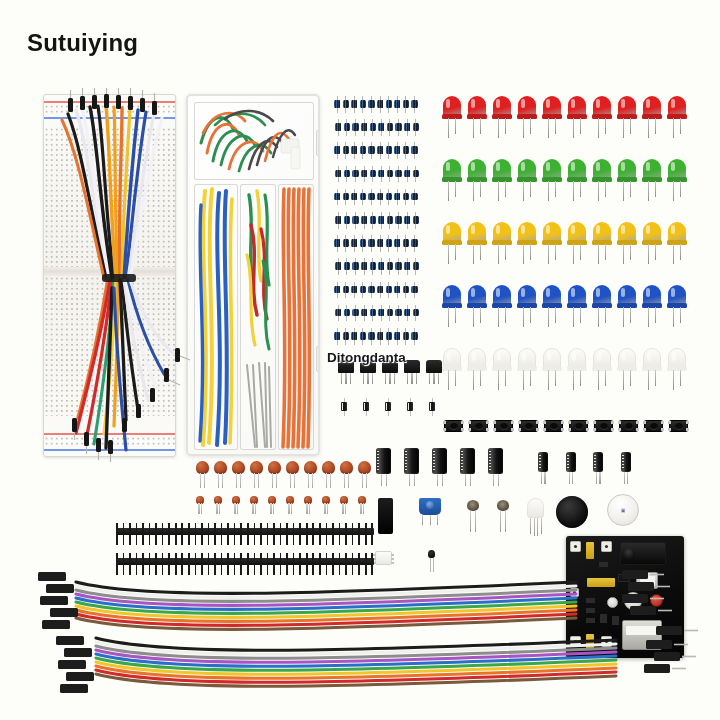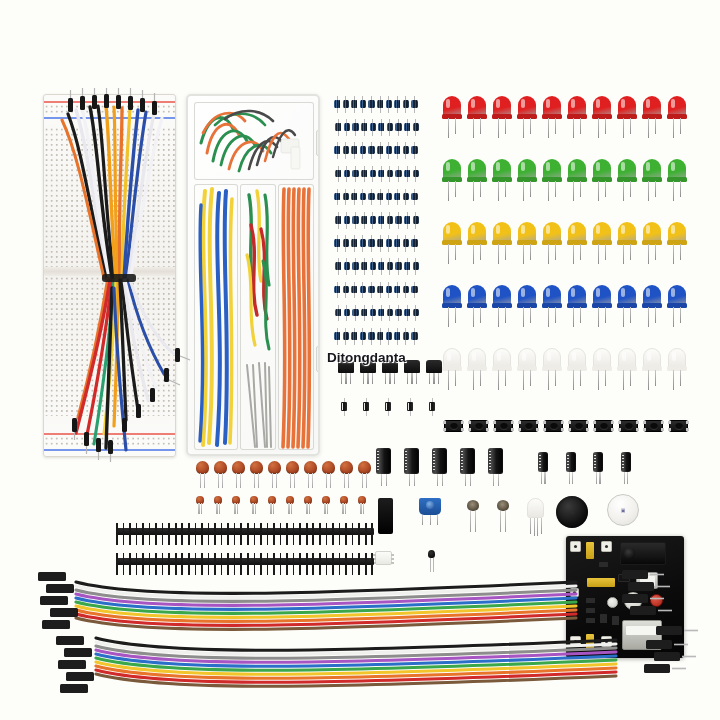--- a/index.html
+++ b/index.html
@@ -294,20 +294,21 @@
     border:1px solid #b0b0aa;
   }
   .pm-ic { position:absolute; background:#141414; border-radius:1px; border:1px solid #2a2a2a; }
   .pm-smd { position:absolute; background:#2b2b2b; border-radius:.5px; }
 </style>
 </head>
 <body>
 
 <div id="stage">
 
+  <div id="brand-title">Sutuiying</div>
 
   <div class="abs" id="breadboard">
       <div class="bb-rail bb-railred" style="top: 6px;"></div>
       <div class="bb-rail bb-railblue" style="top: 22px;"></div>
       <div class="bb-rail bb-railred" style="top: 338px;"></div>
       <div class="bb-rail bb-railblue" style="top: 354px;"></div>
       <div class="bb-holes" style="top: 9px; height: 11px;"></div>
       <div class="bb-holes" style="top: 32px; height: 140px;"></div>
       <div class="bb-holes" style="top: 181px; height: 140px;"></div>
       <div class="bb-holes" style="top: 341px; height: 11px;"></div>

